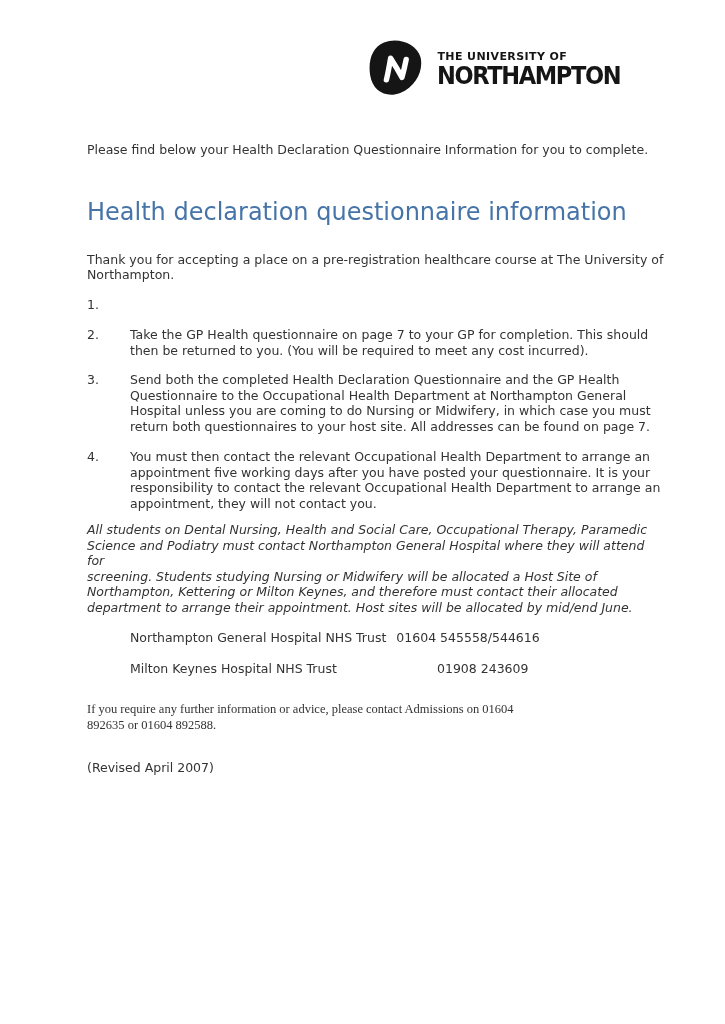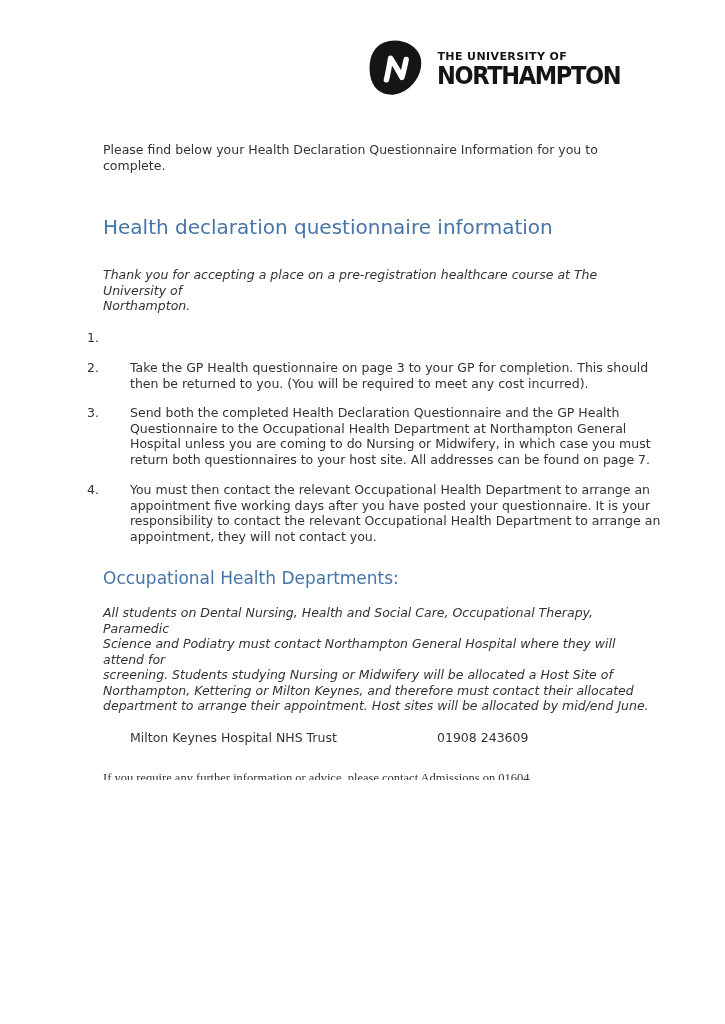--- a/index.html
+++ b/index.html
@@ -17,21 +17,21 @@
     color: #333333;
     font-size: 12.5px;
     line-height: 15.5px;
     overflow: hidden;
     box-sizing: border-box;
   }
   .body-col {
     padding-left: 87px;
     padding-right: 60px;
   }
-  p, h1, h2 { margin: 16px; }
+  p, h1, h2 { margin: 0; }
   .pre { white-space: pre-line; }
 
   
   .logo-row {
     display: flex;
     justify-content: flex-end;
     padding-right: 84px;
   }
   .logo-row--top { margin-top: 38px; height: 62px; }
   .logo {
@@ -62,36 +62,36 @@
   }
   .logo-row--bottom { margin-top: 10px; height: 46px; }
   .logo--small {
     transform: scale(0.73);
     transform-origin: top right;
   }
 
   
   .h1 {
     margin-top: 41px;
-    font-size: 20px;
+    font-size: 24px;
     line-height: 26px;
     font-weight: 400;
     color: #4674a8;
   }
   .h2 {
     margin-top: 23px;
     font-size: 17px;
     line-height: 22px;
     font-weight: 400;
     color: #4674a8;
   }
 
   
   .intro   { margin-top: 42px; }
-  .p-gap27 { margin-top: 27px; font-style: italic; }
+  .p-gap27 { margin-top: 27px; }
   .p-gap26 { margin-top: 26px; font-family: Liberation Serif, serif; }
   .p-gap12 { margin-top: 12px; }
   .p-gap11 { margin-top: 11px; font-style: italic; }
 
   
   .step {
     display: flex;
     align-items: flex-start;
   }
   .step--1 { margin-top: 14px; }
@@ -151,47 +151,49 @@
 
     <p class="p-gap27 pre">Thank you for accepting a place on a pre-registration healthcare course at The University of
 Northampton.</p>
 
 
     <div class="step step--1">
       <span class="step-num">1.</span>
     </div>
     <div class="step step--2">
       <span class="step-num">2.</span>
-      <span class="step-text">Take the GP Health questionnaire on page 3 to your GP for completion. This should
+      <span class="step-text">Take the GP Health questionnaire on page 7 to your GP for completion. This should
 then be returned to you. (You will be required to meet any cost incurred).</span>
     </div>
     <div class="step step--3">
       <span class="step-num">3.</span>
       <span class="step-text">Send both the completed Health Declaration Questionnaire and the GP Health
 Questionnaire to the Occupational Health Department at Northampton General
 Hospital unless you are coming to do Nursing or Midwifery, in which case you must
 return both questionnaires to your host site.  All addresses can be found on page 7.</span>
     </div>
     <div class="step step--4">
       <span class="step-num">4.</span>
       <span class="step-text">You must then contact the relevant Occupational Health Department to arrange an
 appointment five working days after you have posted your questionnaire. It is your
 responsibility to contact the relevant Occupational Health Department to arrange an
 appointment, they will not contact you.</span>
     </div>
 
-    <h2 class="h2">Occupational Health Departments:</h2>
 
     <p class="p-gap11 pre">All students on Dental Nursing, Health and Social Care, Occupational Therapy, Paramedic
 Science and Podiatry must contact Northampton General Hospital where they will attend for
 screening.  Students studying Nursing or Midwifery will be allocated a Host Site of
 Northampton, Kettering or Milton Keynes, and therefore must contact their allocated
 department to arrange their appointment. Host sites will be allocated by mid/end June.</p>
 
     <div class="hospital-list">
+      <div class="hospital-row hospital-row--first">
+        <span class="hospital-name">Northampton General Hospital NHS Trust</span><span class="hospital-phone">01604 545558/544616</span>
+      </div>
       <div class="hospital-row">
         <span class="hospital-name">Milton Keynes Hospital NHS Trust</span><span class="hospital-phone">01908 243609</span>
       </div>
     </div>
 
     <p class="p-gap26 pre" style="margin-top:26px">If you require any further information or advice, please contact Admissions on 01604
 892635 or 01604 892588.</p>
 
     <p class="revised">(Revised April 2007)</p>
 

